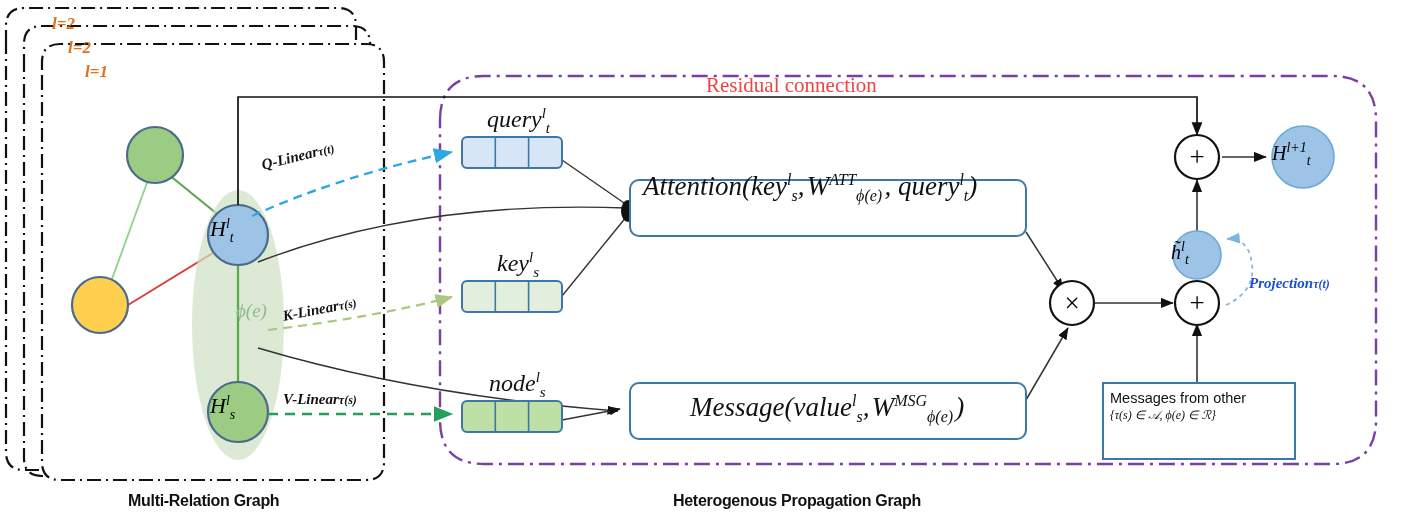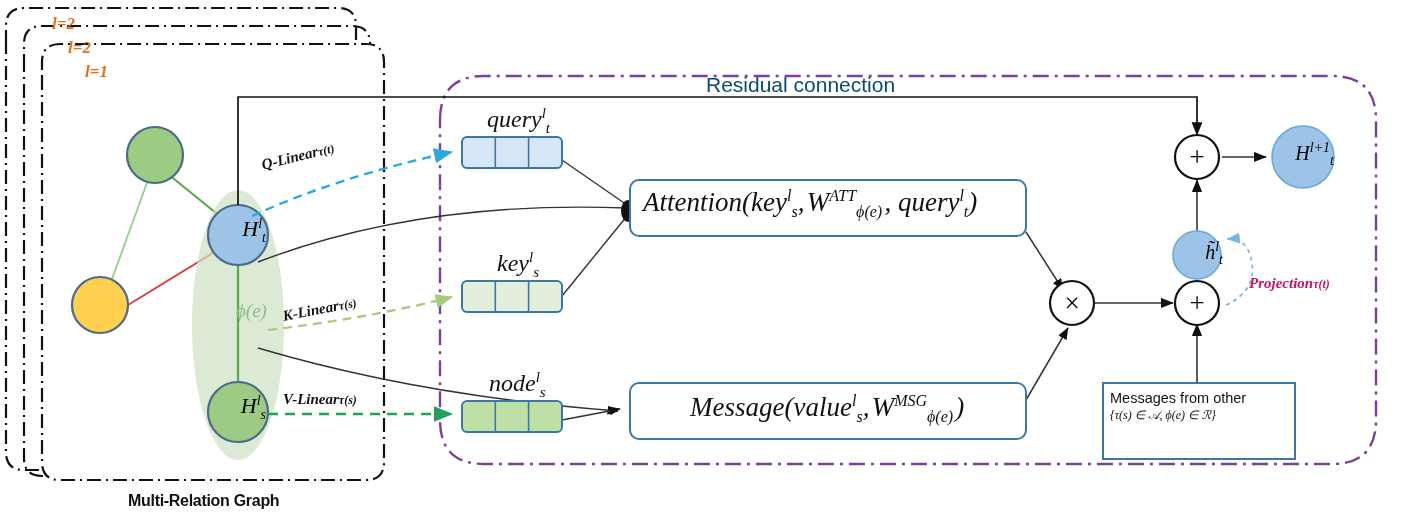--- a/index.html
+++ b/index.html
@@ -23,45 +23,45 @@
 
   
   .panel-caption{
     font-family:"Liberation Sans", sans-serif;
     font-weight:bold;font-size:16px;color:#111;
     letter-spacing:-0.3px;
   }
 
   
   .residual-label{
-    font-family:Liberation Sans, sans-serif;
-    font-size:21px;color:#0c4a6e;
+    font-family:Liberation Serif, serif;
+    font-size:21px;color:#ef4444;
   }
 
   
   .linop{
     font-family:"Liberation Serif", serif;
     font-weight:bold;font-style:italic;
     font-size:15px;color:#111;
     transform-origin:0 50%;
   }
   .linop .sub{font-size:12px;font-style:italic;font-weight:bold;}
 
   .projlabel{
     font-family:"Liberation Serif", serif;
     font-weight:bold;font-style:italic;
-    font-size:15px;color:#be185d;
+    font-size:15px;color:#1d4ed8;
   }
   .projlabel .sub{font-size:12px;}
 
   
   .nodelbl{
     font-family:"Liberation Serif", serif;
     font-style:italic;font-size:22px;color:#000;
-    text-align:right;
+    text-align:left;
   }
   .nodelbl .sup{font-size:14px;}
   .nodelbl .sub{font-size:14px;}
 
   .phie{
     font-family:"Liberation Serif", serif;
     font-style:italic;font-size:19px;color:#8fb98a;
   }
 
   
@@ -251,21 +251,21 @@
   <div class="txt veclbl" style="left:487px;top:105px;">
     <span>query</span><sup class="sup">l</sup><sub class="sub">t</sub>
   </div>
   <div class="txt veclbl" style="left:497px;top:249px;">
     <span>key</span><sup class="sup">l</sup><sub class="sub">s</sub>
   </div>
   <div class="txt veclbl" style="left:489px;top:369px;">
     <span>node</span><sup class="sup">l</sup><sub class="sub">s</sub>
   </div>
 
-  <div class="txt formula" style="left:643px;top:188px;">
+  <div class="txt formula" style="left:643px;top:172px;">
     Attention(key<sup class="sup">l</sup><sub class="sub">s</sub>, W<sup class="sup">ATT</sup><sub class="sub">ϕ(e)</sub> , query<sup class="sup">l</sup><sub class="sub">t</sub>)
   </div>
 
   <div class="txt formula" style="left:690px;top:393px;">
     Message(value<sup class="sup">l</sup><sub class="sub">s</sub>, W<sup class="sup">MSG</sup><sub class="sub">ϕ(e)</sub> )
   </div>
 
   <div class="txt" style="left:1175px;top:135px;width:44px;height:44px;">
     <span class="opglyph">+</span>
   </div>
@@ -286,14 +286,15 @@
   <div class="txt projlabel" style="left:1249px;top:275px;">
     <span>Projection</span><span class="sub">τ(t)</span>
   </div>
 
   <div class="txt msgbox-text" style="left:1110px;top:389px;width:182px;">
     <div>Messages from other</div>
     <div class="mline3">{τ(s) ∈ 𝒜, ϕ(e) ∈ ℛ}</div>
   </div>
 
   <div class="txt panel-caption" style="left:128px;top:492px;">Multi-Relation Graph</div>
+  <div class="txt panel-caption" style="left:673px;top:492px;">Heterogenous Propagation Graph</div>
 
 </div>
 
 </body></html>

